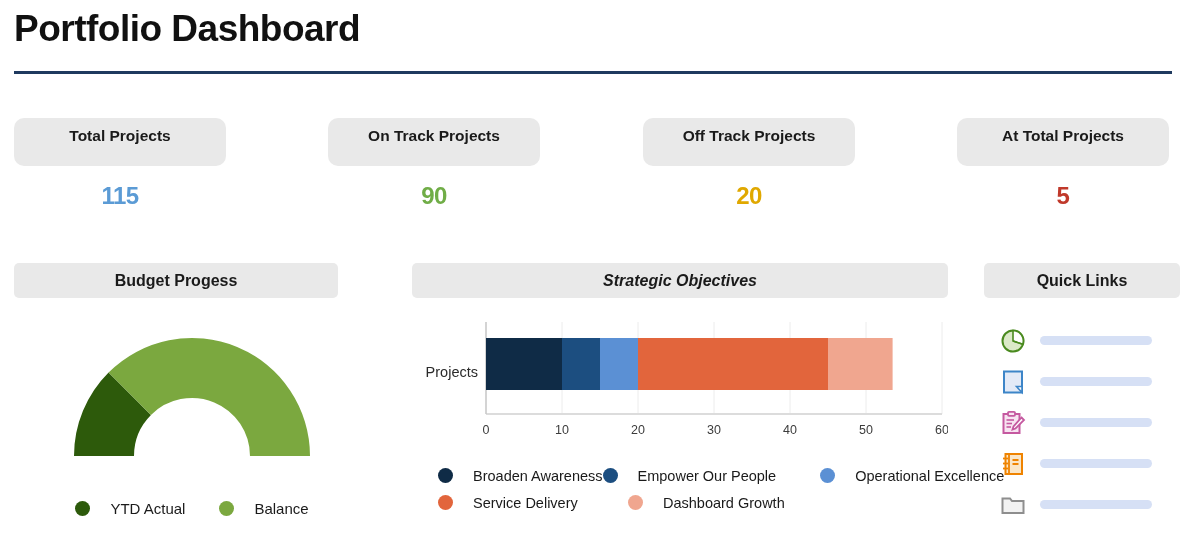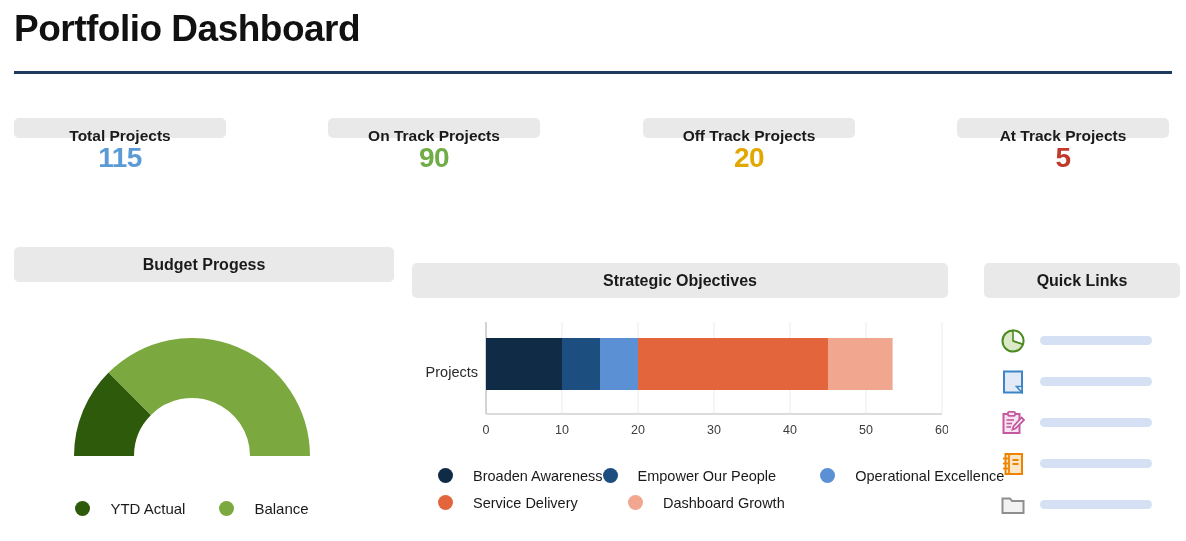--- a/index.html
+++ b/index.html
@@ -51,51 +51,51 @@
     top: 0;
     width: 212px;
     text-align: center;
   }
   .kpi-1 { left: 14px; }
   .kpi-2 { left: 328px; }
   .kpi-3 { left: 643px; }
   .kpi-4 { left: 957px; }
   .kpi-head {
     background: #e9e9e9;
-    border-radius: 5px;
-    height: 20px;
+    border-radius: 10px;
+    height: 48px;
     line-height: 36px;
     font-size: 15.5px;
     font-weight: bold;
     color: #1a1a1a;
     white-space: nowrap;
   }
   .kpi-value {
-    margin-top: 0;
-    font-size: 28px;
+    margin-top: 10px;
+    font-size: 24px;
     font-weight: bold;
     letter-spacing: -0.5px;
     line-height: 40px;
   }
 
   
   .panel-head {
     position: absolute;
     background: #e9e9e9;
     border-radius: 5px;
     height: 35px;
     line-height: 35px;
     text-align: center;
     font-size: 16px;
     font-weight: bold;
     color: #1a1a1a;
     white-space: nowrap;
   }
-  #budget-head   { left: 14px;  top: 247px; width: 380px; }
-  #strategic-head{ left: 412px; top: 263px; width: 536px; }
+  #budget-head   { left: 14px;  top: 263px; width: 324px; }
+  #strategic-head{ left: 412px; top: 263px; width: 536px; font-style: italic; }
   #quicklinks-head{left: 984px; top: 263px; width: 196px; }
 
   
   .gauge-wrap {
     position: absolute;
     left: 14px;
     top: 308px;
     width: 356px;
     height: 175px;
   }
@@ -177,21 +177,21 @@
     <div class="kpi-head">On Track Projects</div>
     <div class="kpi-value" id="kpi-val-1" style="color: rgb(112, 173, 71);">90</div>
   </div>
 
   <div class="kpi kpi-3">
     <div class="kpi-head">Off Track Projects</div>
     <div class="kpi-value" id="kpi-val-2" style="color: rgb(224, 168, 0);">20</div>
   </div>
 
   <div class="kpi kpi-4">
-    <div class="kpi-head">At Track Projects</div>
+    <div class="kpi-head">At Total Projects</div>
     <div class="kpi-value" id="kpi-val-3" style="color: rgb(192, 57, 43);">5</div>
   </div>
 
 </div>
 
 <div class="panel-head" id="budget-head">Budget Progess</div>
 <div class="panel-head" id="strategic-head">Strategic Objectives</div>
 <div class="panel-head" id="quicklinks-head">Quick Links</div>
 
 <div class="gauge-wrap">

